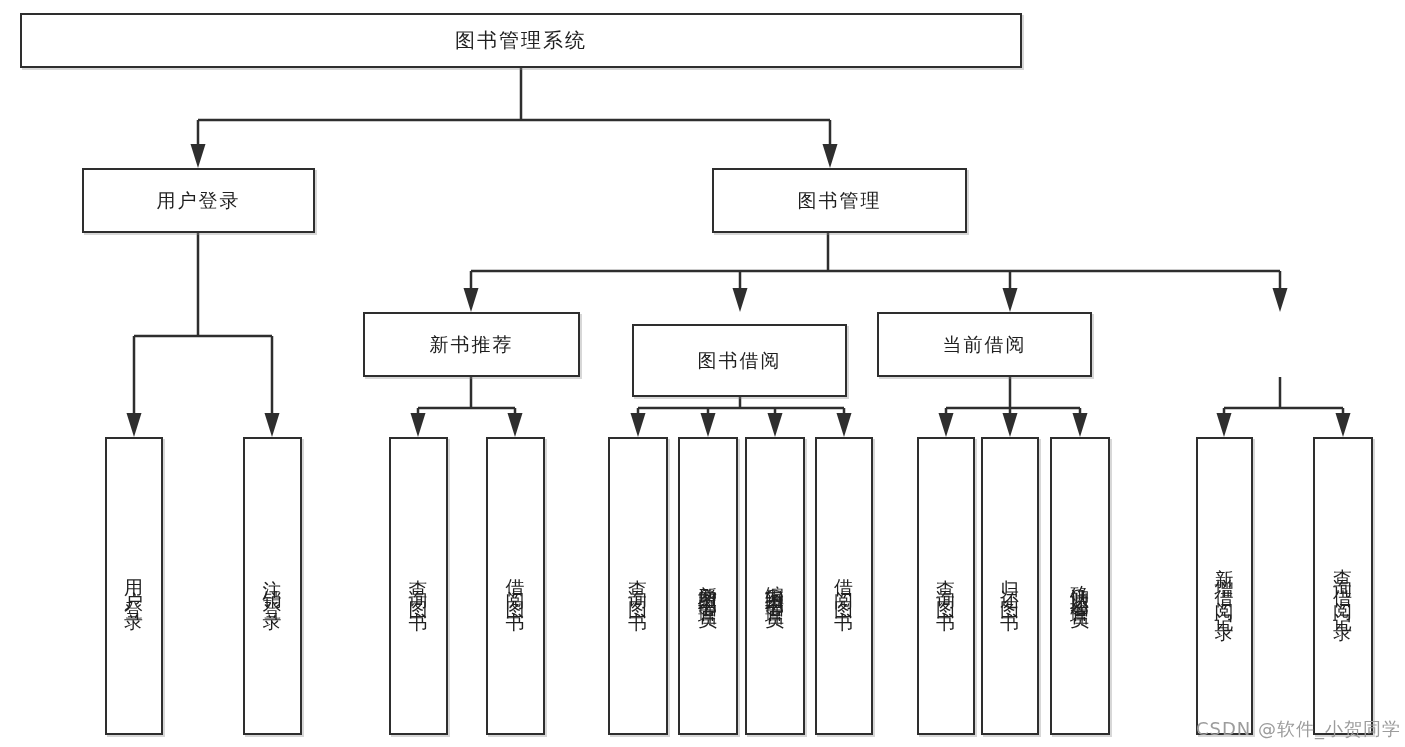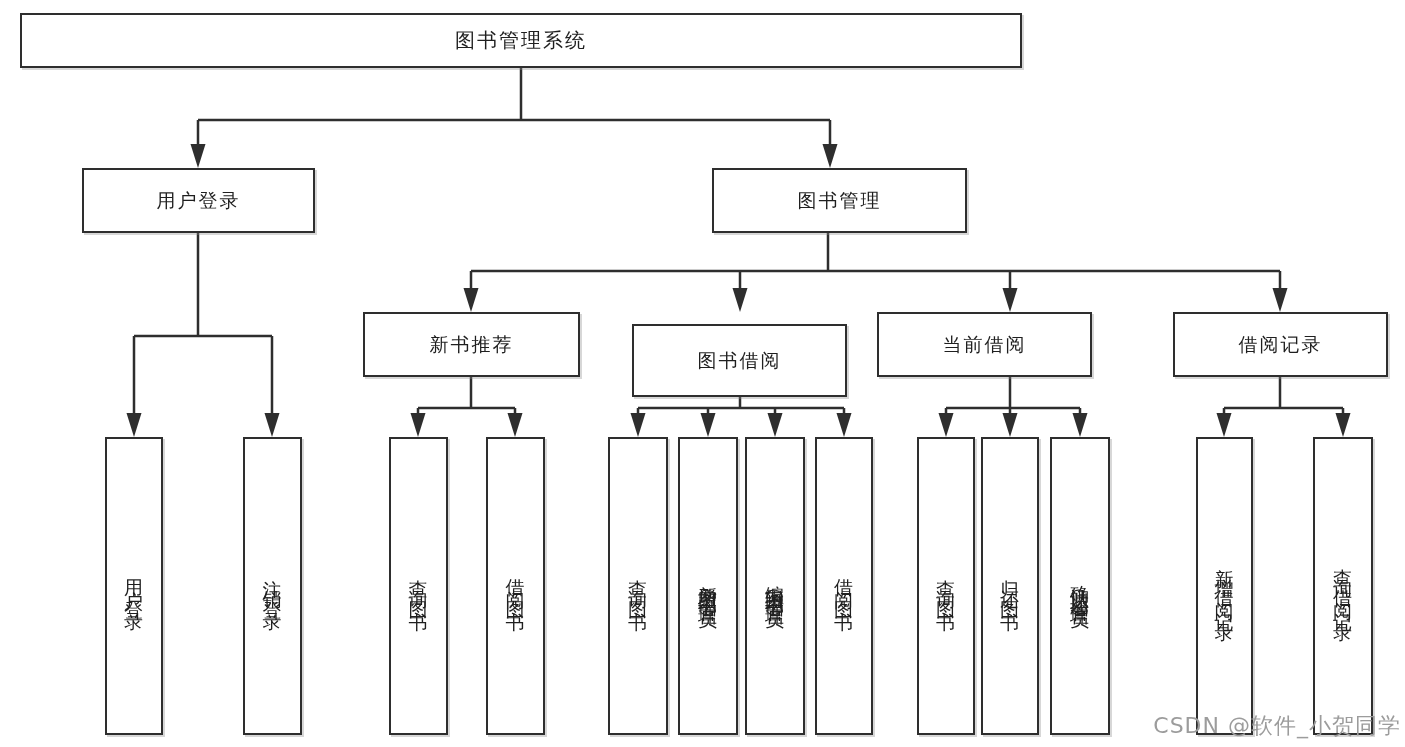--- a/index.html
+++ b/index.html
@@ -45,21 +45,21 @@
     text-orientation:mixed;
     font-size:19px;
     letter-spacing:11px;
     line-height:1;
     white-space:nowrap;
   }
   .leaf .vtext.long{letter-spacing:3.5px;}
   #watermark{
     position:absolute;
     right:4px;bottom:6px;
-    font-size:22px;
+    font-size:18px;
     color:var(--watermark);
     letter-spacing:1px;
     white-space:nowrap;
     margin-top:13px;
   }
 </style>
 </head>
 <body>
 
 <div id="canvas">
@@ -109,23 +109,20 @@
 
   <div class="node h" style="left:363px;top:312px;width:217px;height:65px;font-family:Liberation Mono, monospace;">
     <span>新书推荐</span>
   </div>
   <div class="node h" style="left:632px;top:324px;width:215px;height:73px;">
     <span>图书借阅</span>
   </div>
   <div class="node h" style="left:877px;top:312px;width:215px;height:65px;">
     <span>当前借阅</span>
   </div>
-  <div class="node h" style="left:1173px;top:312px;width:215px;height:65px;">
-    <span>借阅记录</span>
-  </div>
 
   <div class="leaf" style="left:105px;width:58px;">
     <span class="vtext">用户登录</span>
   </div>
   <div class="leaf" style="left:243px;width:59px;">
     <span class="vtext">注销登录</span>
   </div>
 
   <div class="leaf" style="left:389px;width:59px;">
     <span class="vtext">查询图书</span>

